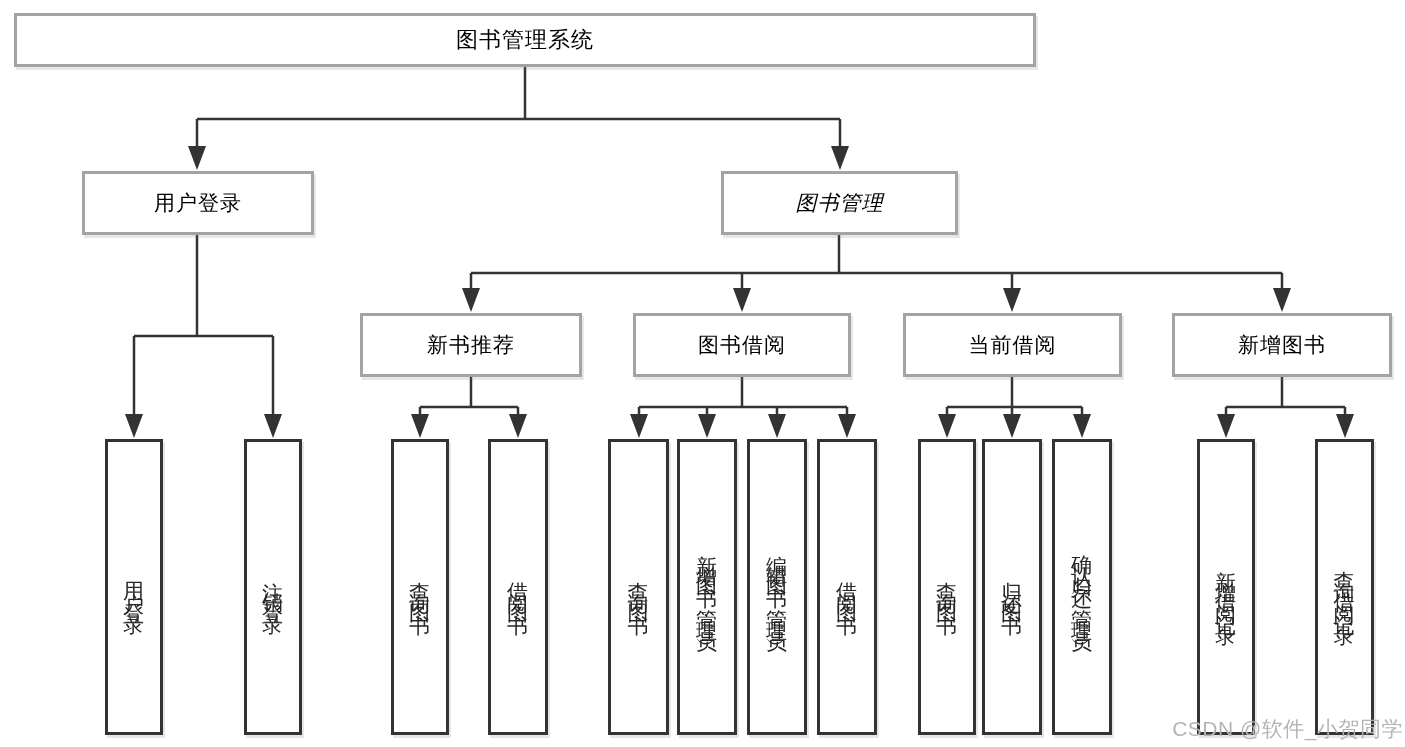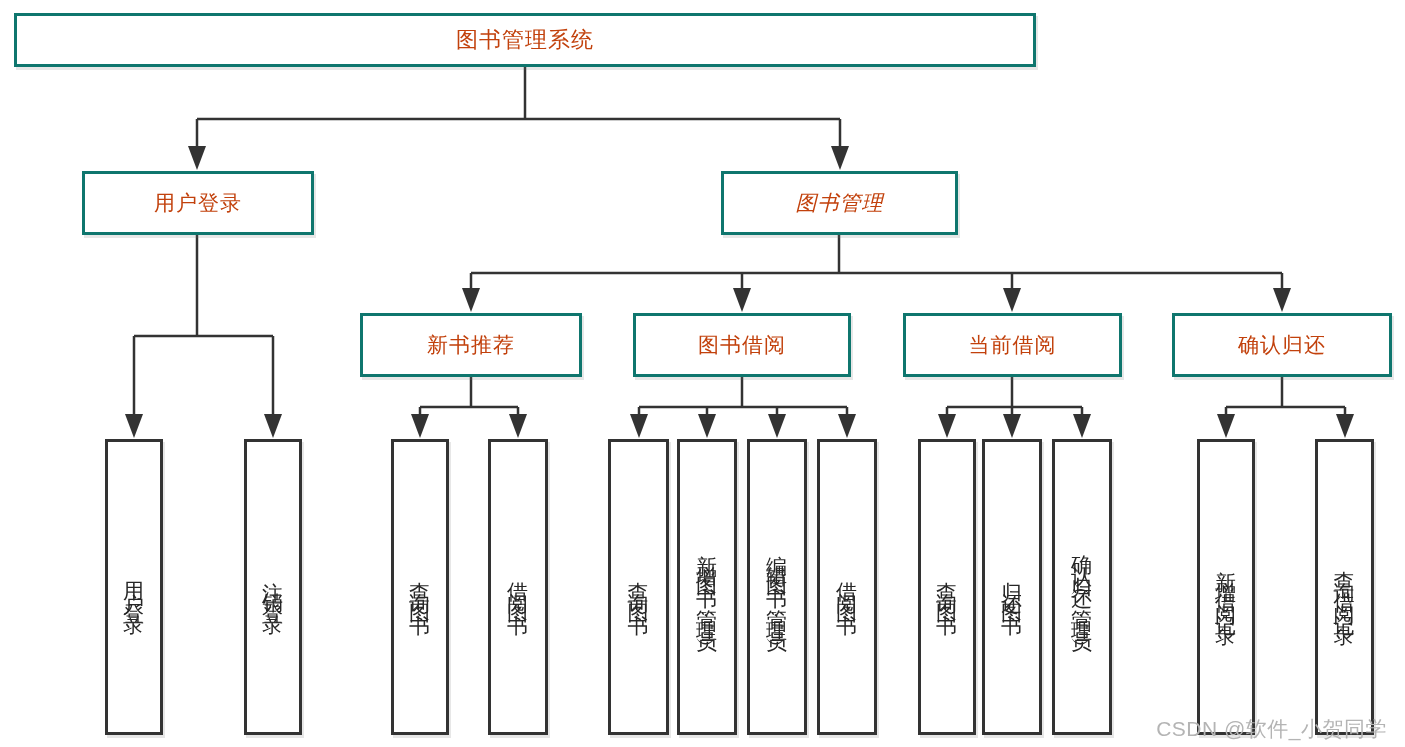--- a/index.html
+++ b/index.html
@@ -7,23 +7,23 @@
     position:relative;
     width:1405px;height:747px;
     background:#ffffff;
     font-family:"Liberation Sans", sans-serif;
     overflow:hidden;
   }
   #wires{position:absolute;left:0;top:0;z-index:1;}
   .box{
     position:absolute;
     box-sizing:border-box;
-    border:3px solid #0f766e;
+    border:3px solid #a3a3a3;
     background:#ffffff;
-    color:#c2410c;
+    color:#000000;
     display:flex;align-items:center;justify-content:center;
     font-size:21px;
     letter-spacing:1px;
     z-index:2;
     box-shadow:2px 3px 0 rgba(120,120,120,0.18);
   }
   .hnode{height:54px;}
   .l2node,.l3node{height:64px;}
   .leaf{
     position:absolute;
@@ -37,21 +37,21 @@
     writing-mode:vertical-rl;
     text-orientation:upright;
     letter-spacing:11px;
     line-height:1;
     z-index:2;
     box-shadow:2px 3px 0 rgba(120,120,120,0.18);
     overflow:hidden;
   }
   #watermark{
     position:absolute;
-    right:18px;bottom:4px;
+    right:2px;bottom:4px;
     font-size:21px;
     color:#b4b4b4;
     letter-spacing:0.5px;
     z-index:3;
     white-space:nowrap;
   }
 </style>
 </head>
 <body>
 
@@ -127,21 +127,21 @@
   </svg>
 
   <div class="box hnode" style="left:14px;top:13px;width:1022px;font-size:22px;">图书管理系统</div>
 
   <div class="box l2node" style="left:82px;top:171px;width:232px;">用户登录</div>
   <div class="box l2node" style="left:721px;top:171px;width:237px;font-style:italic;">图书管理</div>
 
   <div class="box l3node" style="left:360px;top:313px;width:222px;text-align:center;">新书推荐</div>
   <div class="box l3node" style="left:903px;top:313px;width:219px;">当前借阅</div>
   <div class="box l3node" style="left:633px;top:313px;width:218px;">图书借阅</div>
-  <div class="box l3node" style="left:1172px;top:313px;width:220px;">确认归还</div>
+  <div class="box l3node" style="left:1172px;top:313px;width:220px;">新增图书</div>
 
   <div class="leaf" style="left:105px;">用户登录</div>
   <div class="leaf" style="left:244px;">注销登录</div>
 
   <div class="leaf" style="left:391px;">查询图书</div>
   <div class="leaf" style="left:488px;width:60px;">借阅图书</div>
 
   <div class="leaf" style="left:608px;width:61px;">查询图书</div>
   <div class="leaf" style="left:677px;width:60px;">新增图书（管理员）</div>
   <div class="leaf" style="left:747px;width:60px;">编辑图书（管理员）</div>

